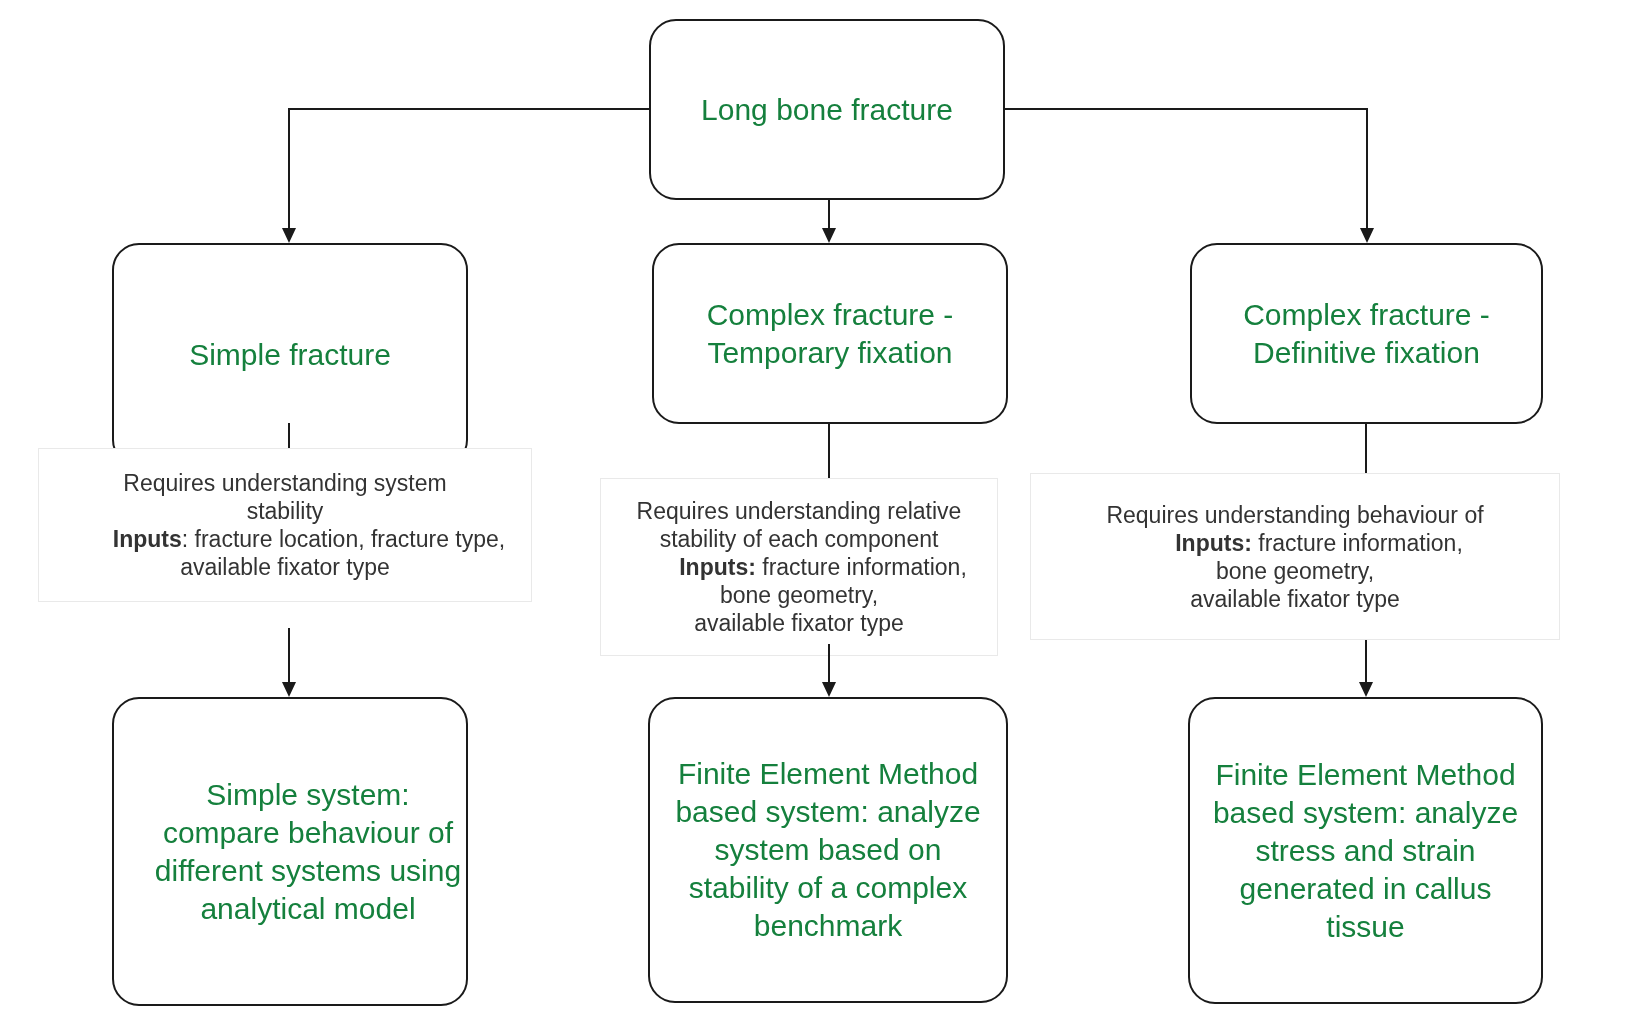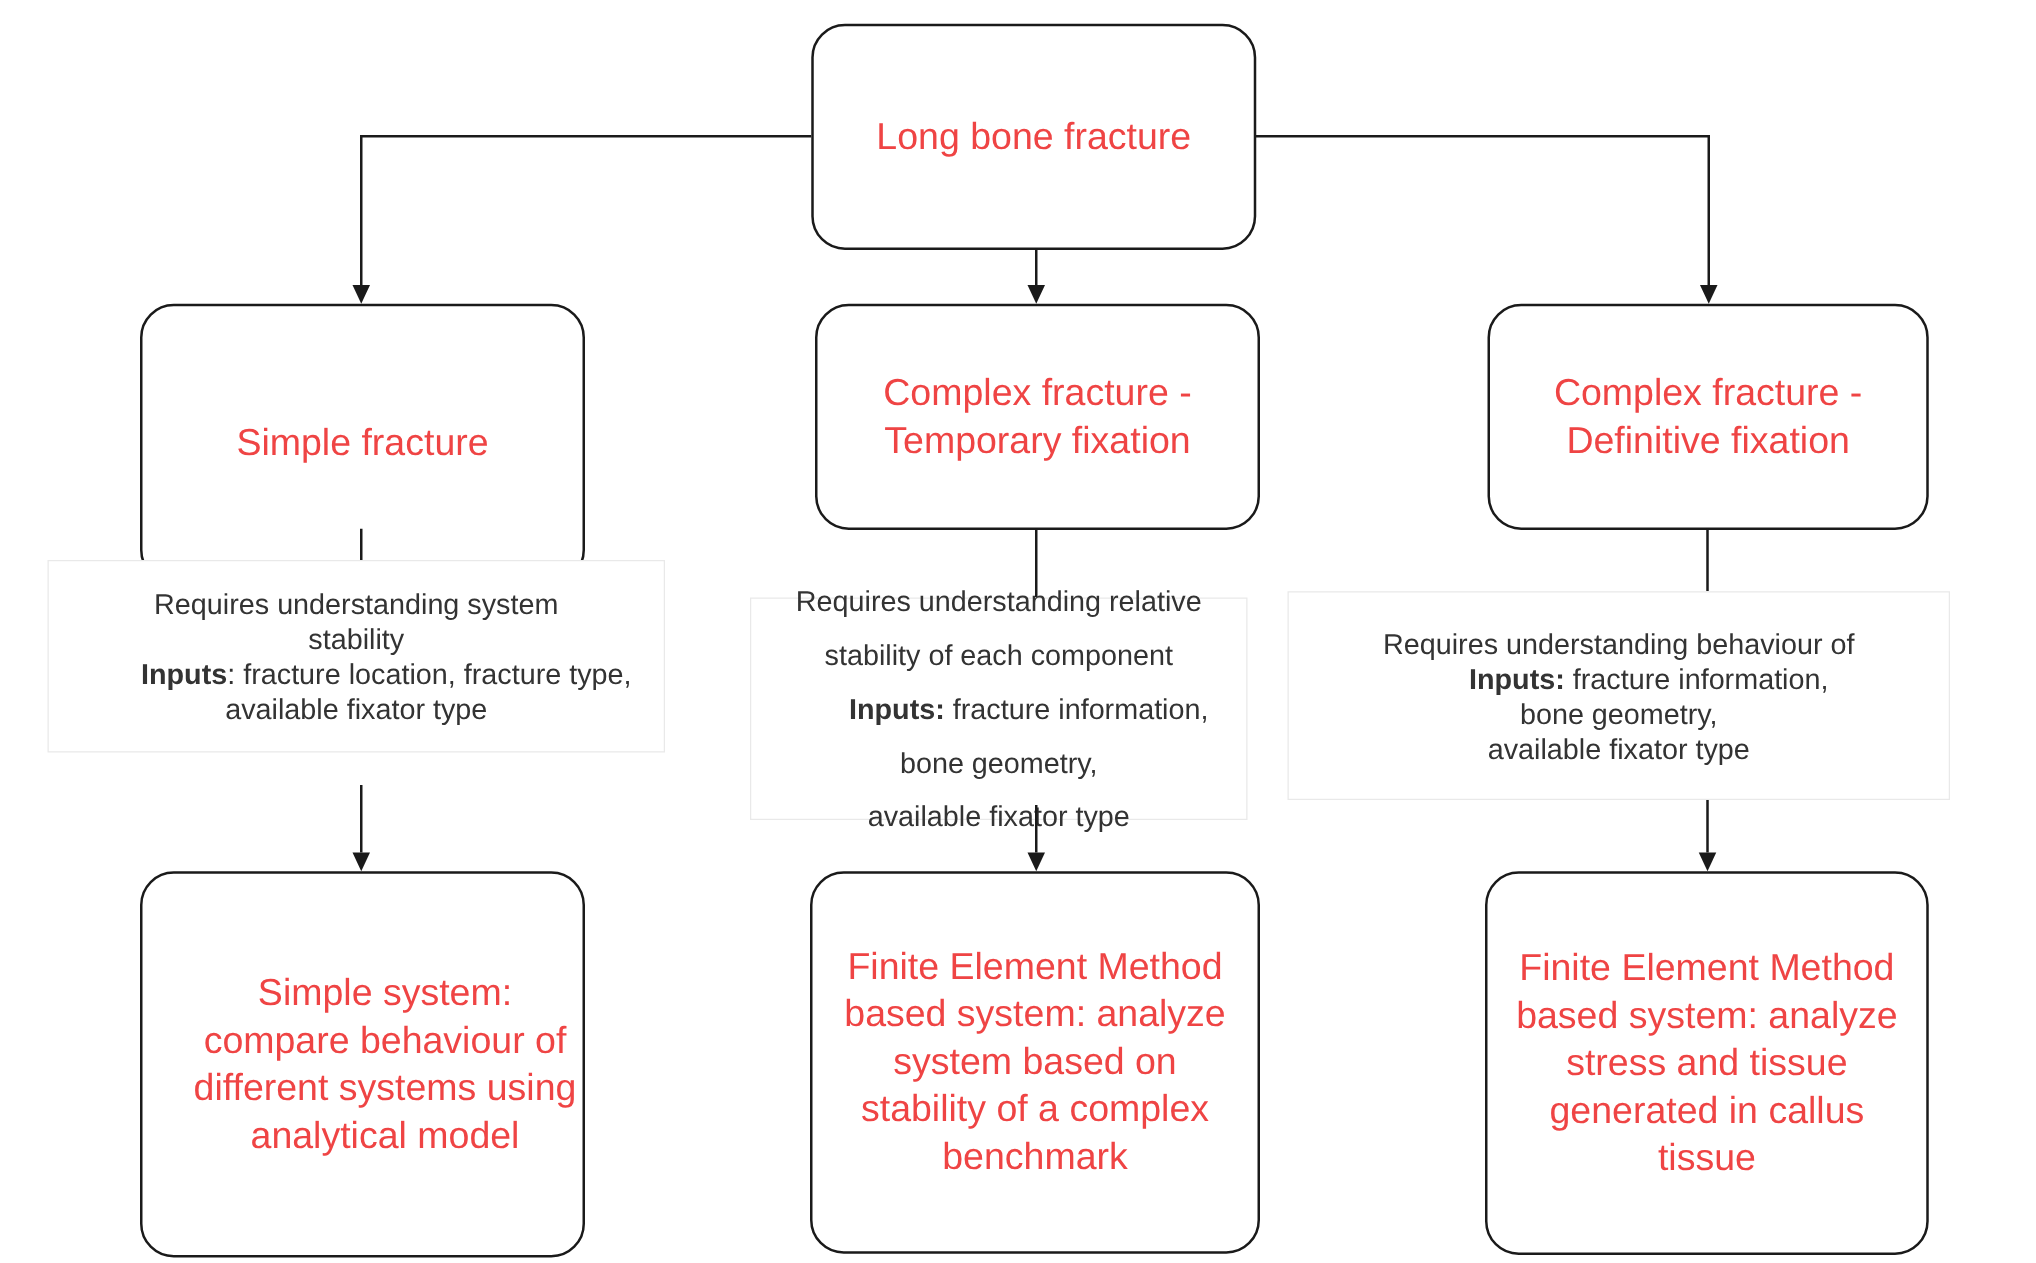--- a/index.html
+++ b/index.html
@@ -18,21 +18,21 @@
     background: #ffffff;
     border: 2px solid #1a1a1a;
     border-radius: 27px;
     display: flex;
     flex-direction: column;
     align-items: center;
     justify-content: center;
     text-align: center;
     font-size: 30px;
     line-height: 38px;
-    color: #ef4444;
+    color: #15803d;
   }
   .annotation {
     position: absolute;
     box-sizing: border-box;
     background: #ffffff;
     border: 1px solid #e9e9e9;
     display: flex;
     flex-direction: column;
     align-items: center;
     justify-content: center;
@@ -57,21 +57,21 @@
   .n-root { left: 649px; top: 19px;  width: 356px; height: 181px; }
   .n-b1   { left: 112px; top: 243px; width: 356px; height: 224px; }
   .n-b2   { left: 652px; top: 243px; width: 356px; height: 181px; }
   .n-b3   { left: 1190px; top: 243px; width: 353px; height: 181px; }
   .n-o1   { left: 112px; top: 697px; width: 356px; height: 309px; padding-left: 36px; }
   .n-o2   { left: 648px; top: 697px; width: 360px; height: 306px; }
   .n-o3   { left: 1188px; top: 697px; width: 355px; height: 307px; }
 
   
   .a-1 { left: 38px;   top: 448px; width: 494px; height: 154px; }
-  .a-2 { left: 600px;  top: 478px; width: 398px; height: 178px; gap: 15px; }
+  .a-2 { left: 600px;  top: 478px; width: 398px; height: 178px; }
   .a-3 { left: 1030px; top: 473px; width: 530px; height: 167px; }
 </style>
 </head>
 <body>
 
 <div class="canvas">
 
   <div class="node n-root">
     <div>Long bone fracture</div>
   </div>
@@ -145,18 +145,18 @@
     <div>Finite Element Method</div>
     <div>based system: analyze</div>
     <div>system based on</div>
     <div>stability of a complex</div>
     <div>benchmark</div>
   </div>
 
   <div class="node n-o3">
     <div>Finite Element Method</div>
     <div>based system: analyze</div>
-    <div>stress and tissue</div>
+    <div>stress and strain</div>
     <div>generated in callus</div>
     <div>tissue</div>
   </div>
 
 </div>
 
 </body></html>

